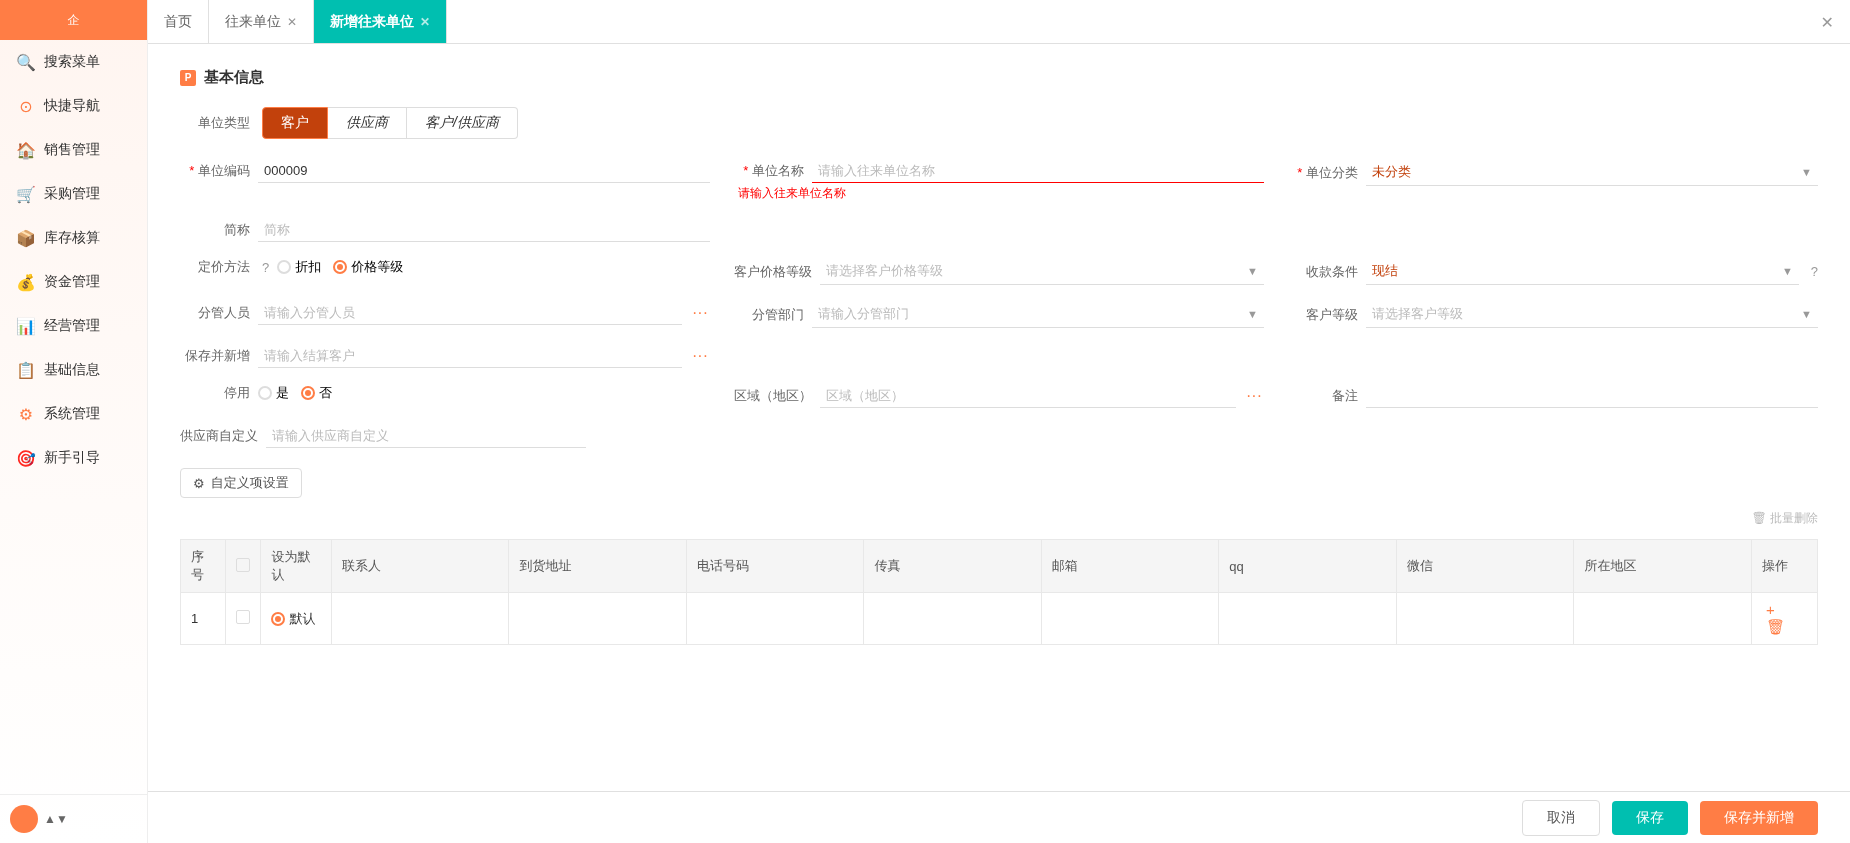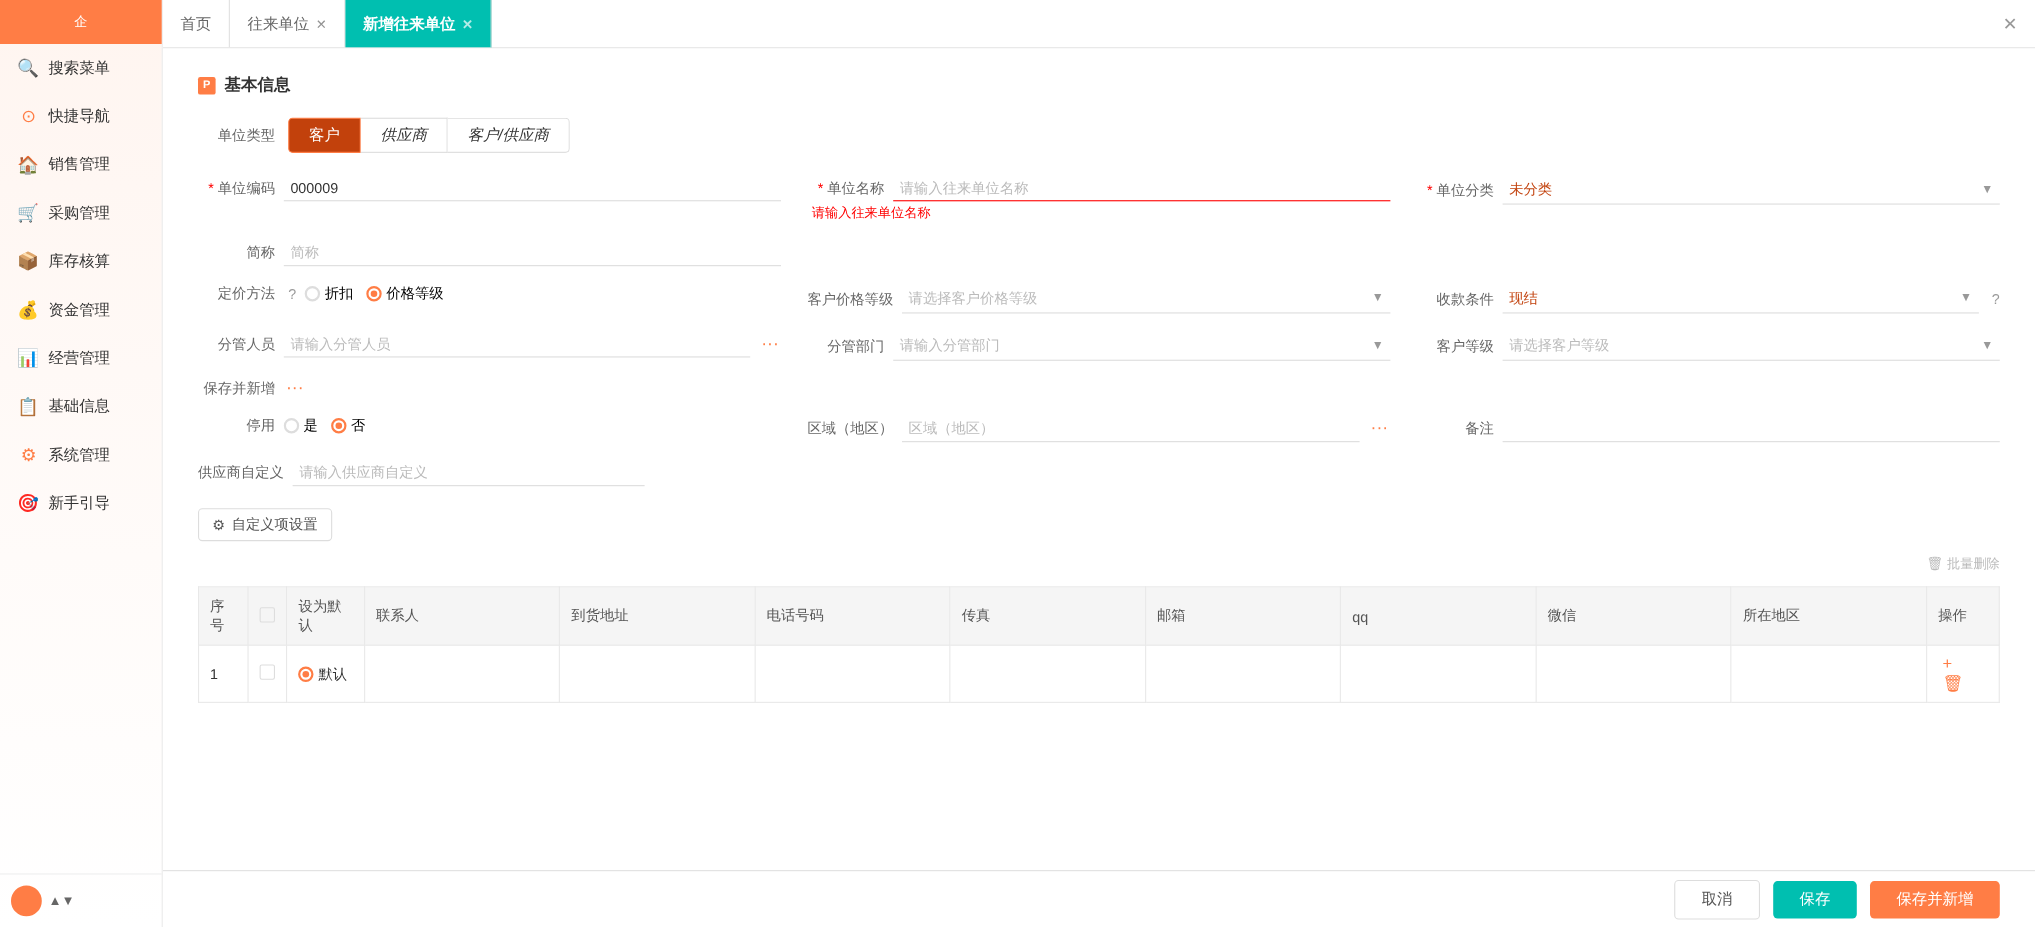--- a/index.html
+++ b/index.html
@@ -504,20 +504,21 @@
       <div class="form-row">
         <span class="form-label">客户等级</span>
         <div class="form-select">
           <span>请选择客户等级</span>
           <span class="chevron">▼</span>
         </div>
       </div>
 
       <div class="form-row" style="grid-column: span 1;">
         <span class="form-label">保存并新增</span>
+        <input class="form-input" type="text" placeholder="请输入结算客户" style="">
         <span class="more-btn">···</span>
       </div>
 
 
       <div></div>
       <div></div>
 
       <div class="form-row">
         <span class="form-label">停用</span>
         <div class="radio-group">

